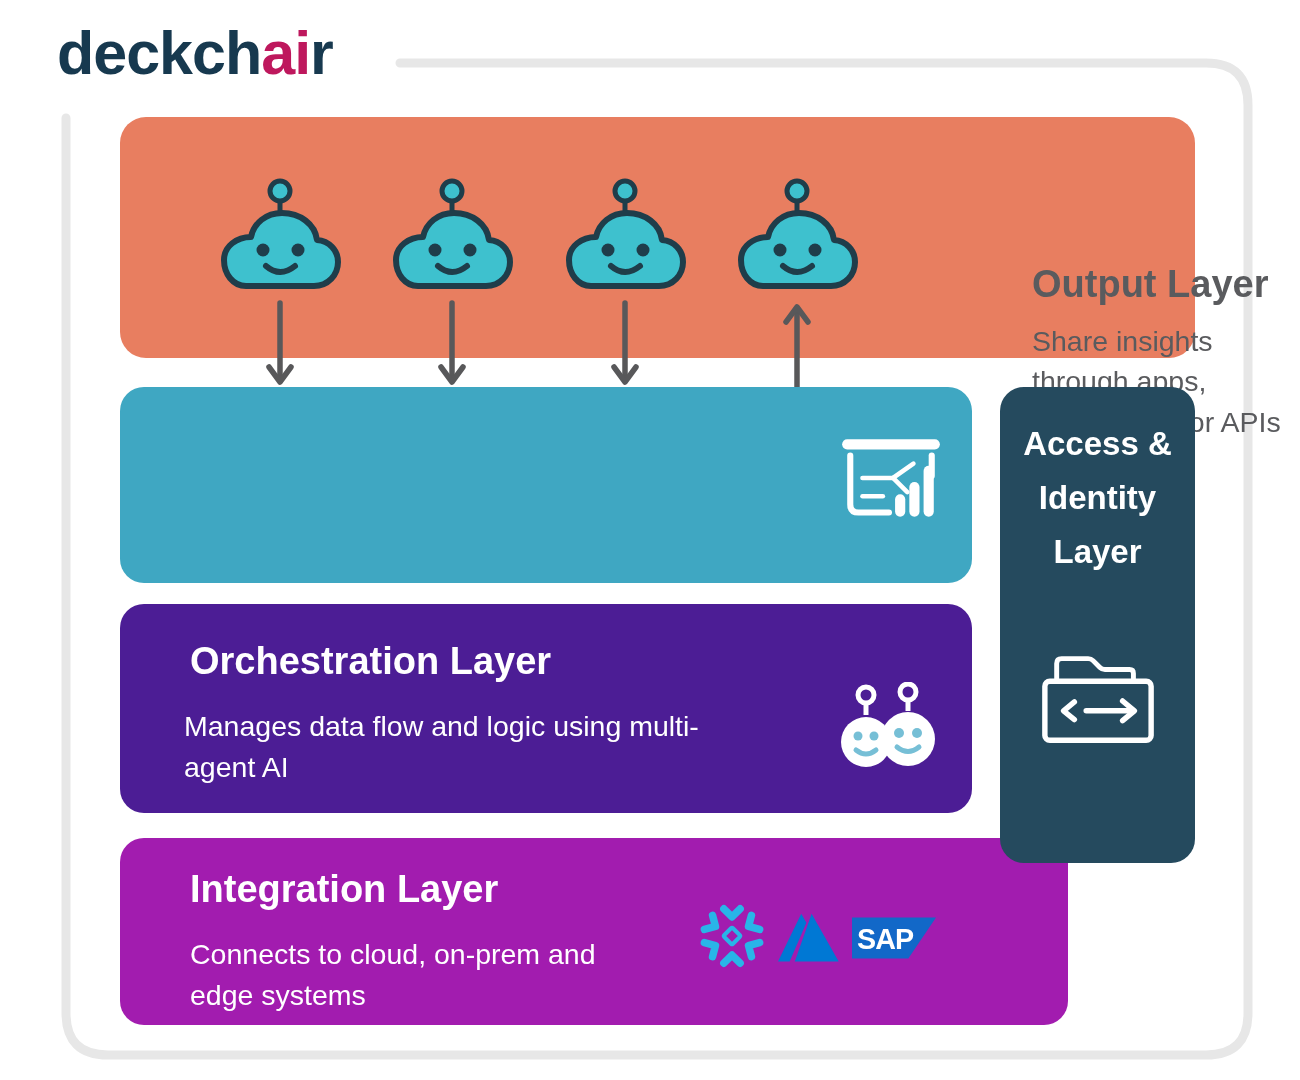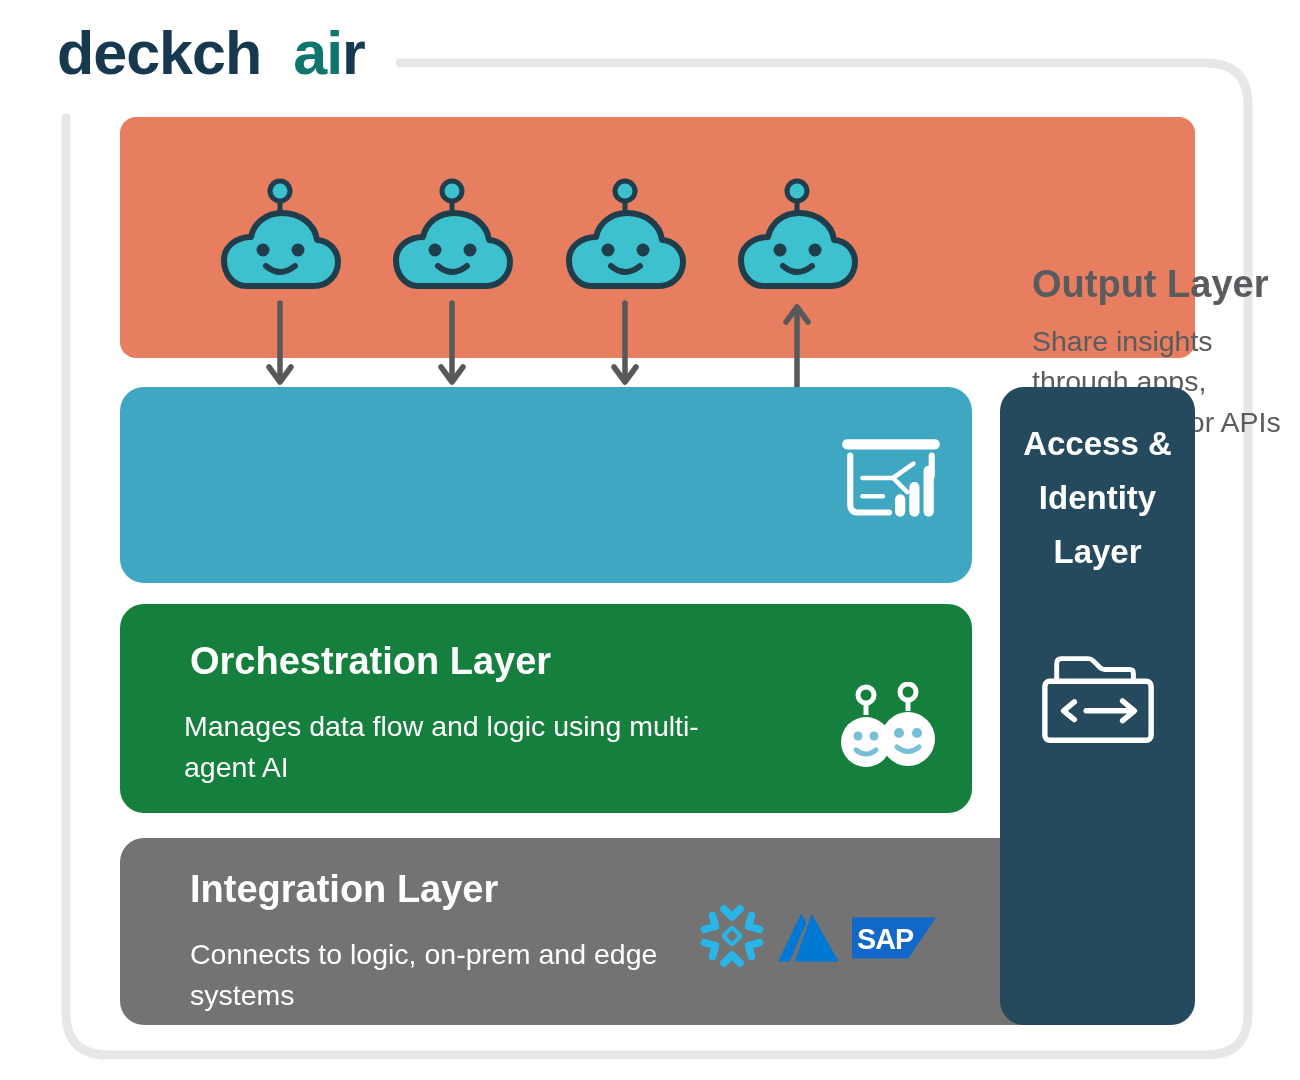--- a/index.html
+++ b/index.html
@@ -3,28 +3,28 @@
 <meta charset="utf-8">
 <style>
   html,body{margin:0;padding:0;background:#ffffff;}
   .canvas{
     position:relative;width:1300px;height:1080px;background:#ffffff;
     font-family:"Liberation Sans",sans-serif;overflow:hidden;
   }
   .abs{position:absolute;}
   
   .logo{left:57px;top:18px;font-size:61px;font-weight:700;color:#17394F;letter-spacing:-1px;}
-  .logo .accent{color:#0f766e;margin-left:32px;}
+  .logo .accent{color:#be185d;}
   
   .box{position:absolute;border-radius:24px;}
-  .box-output{left:120px;top:117px;width:1075px;height:241px;background:#E87E60;border-radius:16px;}
+  .box-output{left:120px;top:117px;width:1075px;height:241px;background:#E87E60;border-radius:26px;}
   .box-processing{left:120px;top:387px;width:852px;height:196px;background:#3FA7C2;}
-  .box-orchestration{left:120px;top:604px;width:852px;height:209px;background:#15803d;}
-  .box-integration{left:120px;top:838px;width:948px;height:187px;background:#737373;}
-  .box-access{left:1000px;top:387px;width:195px;height:638px;background:#254A5E;}
+  .box-orchestration{left:120px;top:604px;width:852px;height:209px;background:#4c1d95;}
+  .box-integration{left:120px;top:838px;width:948px;height:187px;background:#a21caf;}
+  .box-access{left:1000px;top:387px;width:195px;height:476px;background:#254A5E;}
   h2{margin:0;font-size:38px;font-weight:700;line-height:1.15;}
   .desc{margin:0;font-size:28.5px;line-height:1.43;font-weight:400;}
   .gray-text{color:#5A5B5E;}
   .white-text{color:#ffffff;}
   .output-text{left:912px;top:146px;width:280px;}
   .pt-title{left:70px;top:38px;}
   .pt-desc{left:70px;top:106px;width:620px;}
   .ot-title{left:70px;top:36px;}
   .ot-desc{left:64px;top:102px;width:520px;}
   .it-title{left:70px;top:30px;}
@@ -129,21 +129,21 @@
         <circle cx="38" cy="54" r="4.5" fill="#76BFD6"></circle>
       <path d="M20 68 Q30 76 40 68" fill="none" stroke="#76BFD6" stroke-width="5" stroke-linecap="round"></path>
       <circle cx="63" cy="51" r="5" fill="#76BFD6"></circle>
         <circle cx="81" cy="51" r="5" fill="#76BFD6"></circle>
       <path d="M61 65 Q72 74 83 65" fill="none" stroke="#76BFD6" stroke-width="5" stroke-linecap="round"></path>
     </svg>
   </div>
 
   <div class="box box-integration">
     <h2 class="abs it-title white-text">Integration Layer</h2>
-    <p class="abs desc it-desc white-text">Connects to logic, on-prem and edge systems</p>
+    <p class="abs desc it-desc white-text">Connects to cloud, on-prem and edge systems</p>
 
     <svg class="abs" style="left:578px;top:64px;" width="68" height="68" viewBox="0 0 100 100">
       <g fill="none" stroke="#29B5E8" stroke-width="11" stroke-linecap="round" stroke-linejoin="round">
         <path d="M38 10 L50 22 L62 10"></path>
         <path d="M38 10 L50 22 L62 10" transform="rotate(60 50 50)"></path>
         <path d="M38 10 L50 22 L62 10" transform="rotate(120 50 50)"></path>
         <path d="M38 10 L50 22 L62 10" transform="rotate(180 50 50)"></path>
         <path d="M38 10 L50 22 L62 10" transform="rotate(240 50 50)"></path>
         <path d="M38 10 L50 22 L62 10" transform="rotate(300 50 50)"></path>
       </g>

